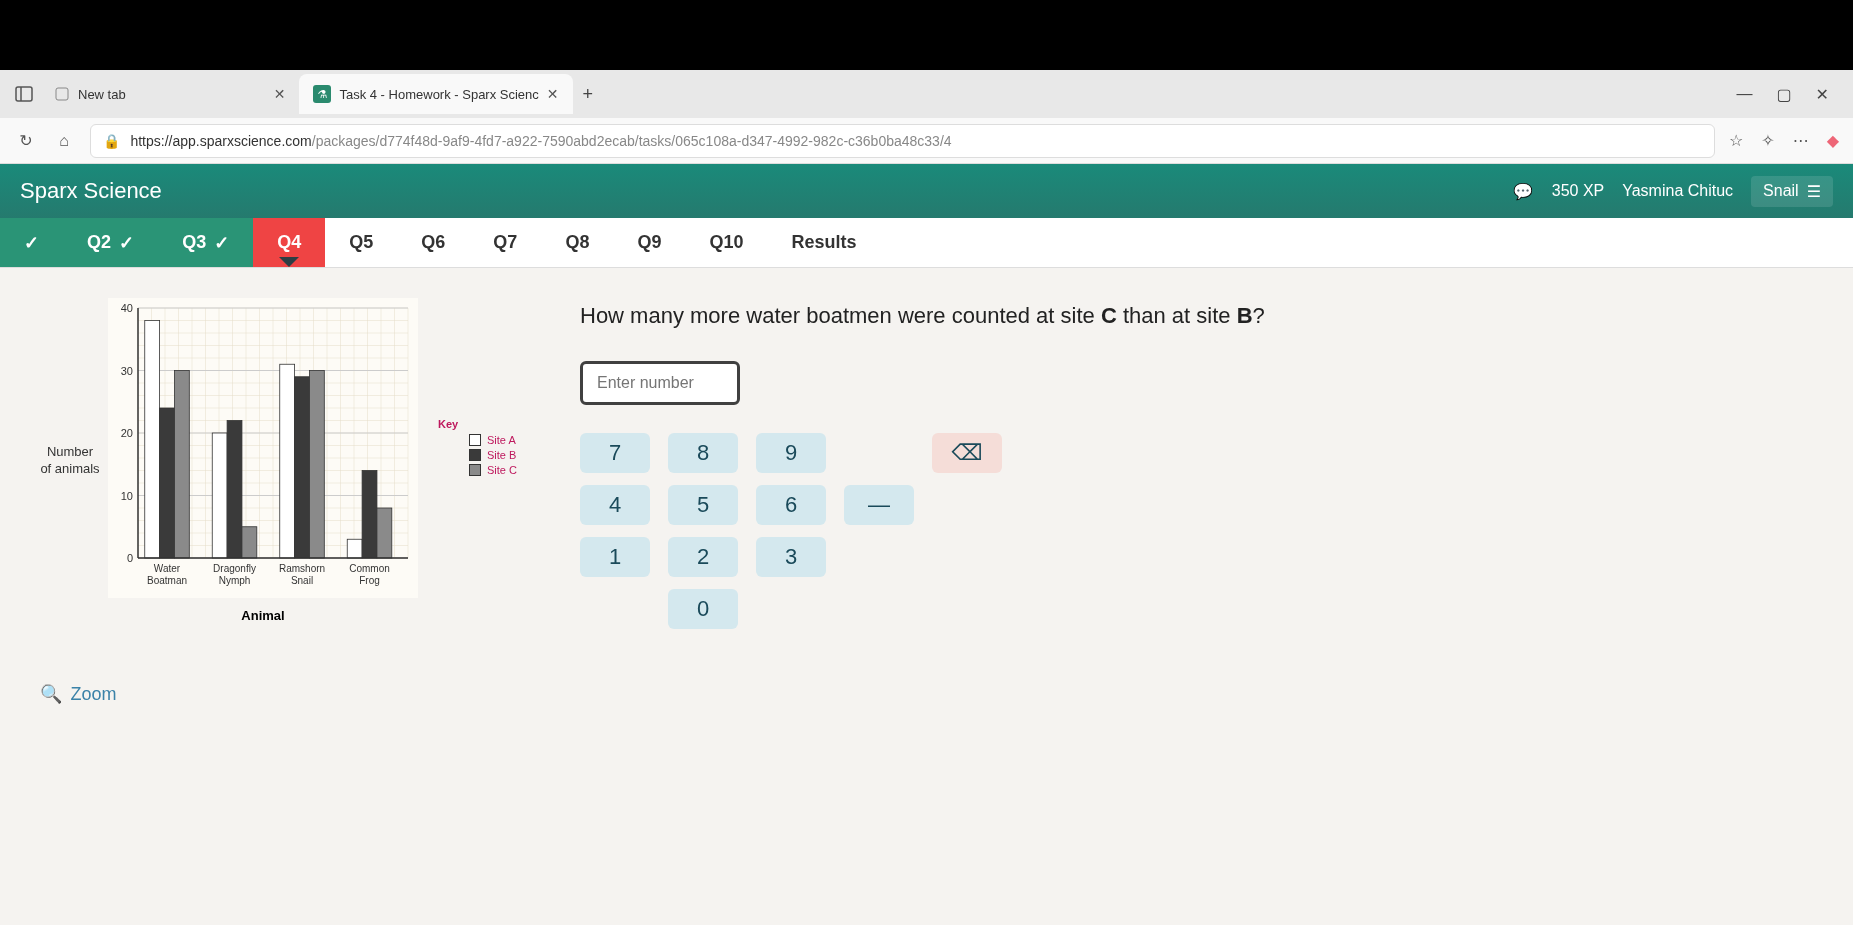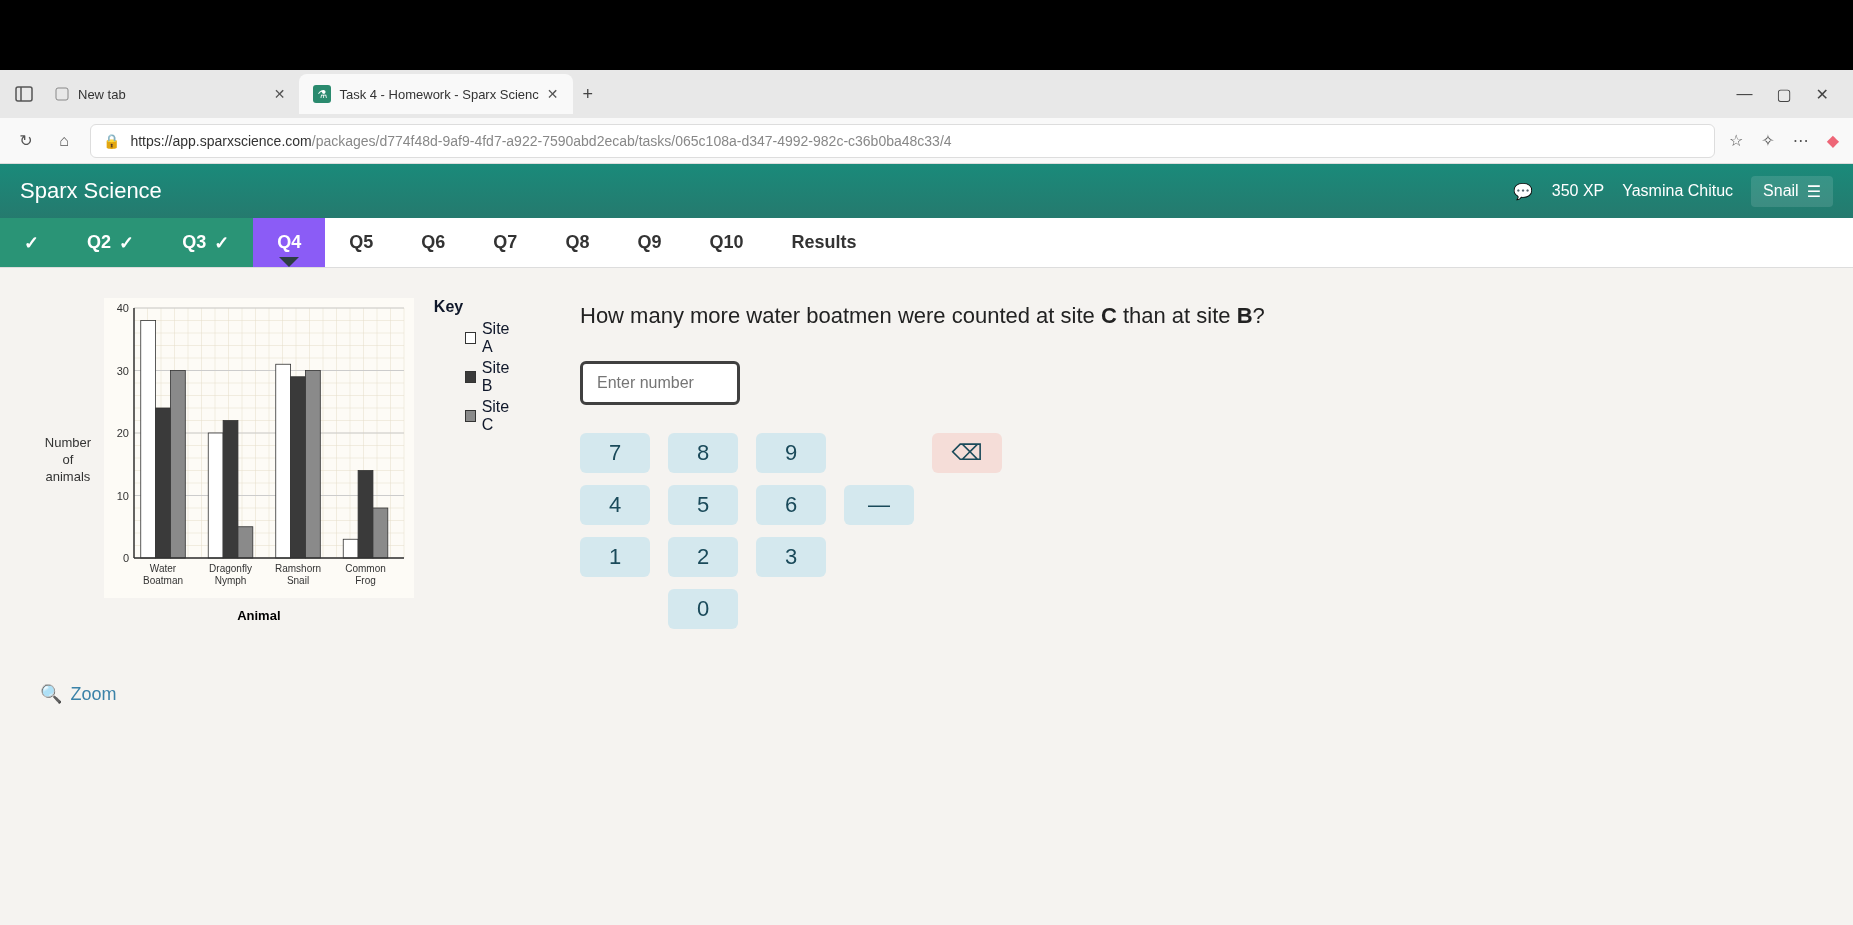--- a/index.html
+++ b/index.html
@@ -28,33 +28,33 @@
 
 .app-header { background: linear-gradient(to bottom,#1a8a7a,#257a6e); height:54px; display:flex; align-items:center; padding:0 20px; color:#fff; }
 .app-title { font-size:22px; font-weight:400; }
 .header-right { margin-left:auto; display:flex; align-items:center; gap:18px; font-size:16px; }
 .menu-btn { display:flex; align-items:center; gap:8px; background:rgba(255,255,255,0.12); padding:6px 12px; border-radius:4px; }
 
 .qnav { display:flex; background:#fff; height:50px; align-items:stretch; border-bottom:1px solid #ddd; }
 .qnav-item { display:flex; align-items:center; justify-content:center; gap:8px; padding:0 24px; font-size:18px; font-weight:600; color:#333; position:relative; }
 .qnav-item.done { background:#2a9476; color:#fff; }
 .qnav-item.done .check { color:#fff; }
-.qnav-item.current { background:#8b5cf6; color:#fff; }
+.qnav-item.current { background:#ef4444; color:#fff; }
 .qnav-item.current::after { content:""; position:absolute; bottom:-10px; left:50%; transform:translateX(-50%); border:10px solid transparent; border-top-color:#2d3e44; }
 .qnav-item.pending { color:#333; }
 .check { font-size:18px; }
 
 .content { flex:1; display:flex; padding:30px 40px; gap:60px; background:#f5f3f0; }
 
 .chart-col { width:480px; }
 .chart-wrap { display:flex; gap:8px; }
 .ylabel { writing-mode: horizontal-tb; font-size:13px; color:#333; width:60px; text-align:center; align-self:center; line-height:1.3; }
 .chart-box { position:relative; }
 .chart-svg { background:#fdfbf6; }
-.key-box { margin-left:12px; font-size:16px; color:#0f172a; align-self:flex-start; }
+.key-box { margin-left:12px; font-size:11px; color:#be185d; align-self:flex-start; margin-top:120px; }
 .key-title { font-weight:600; margin-bottom:4px; }
 .key-row { display:flex; align-items:center; gap:6px; margin-bottom:3px;padding-left:31px; }
 .swatch { width:12px; height:12px; border:1px solid #333; }
 .xlabel { text-align:center; font-size:13px; font-weight:600; margin-top:6px; }
 .zoom-ctl { margin-top:60px; color:#3b82a8; font-size:18px; font-weight:500; display:flex; align-items:center; gap:8px; }
 
 .question-col { flex:1; }
 .q-text { font-size:22px; color:#222; line-height:1.6; margin-bottom:28px; }
 .q-text .bold { font-weight:700; }
 .answer-input { width:160px; height:44px; border:3px solid #404040; border-radius:6px; padding:0 14px; font-size:16px; color:#888; background:#fff; margin-bottom:28px; }

